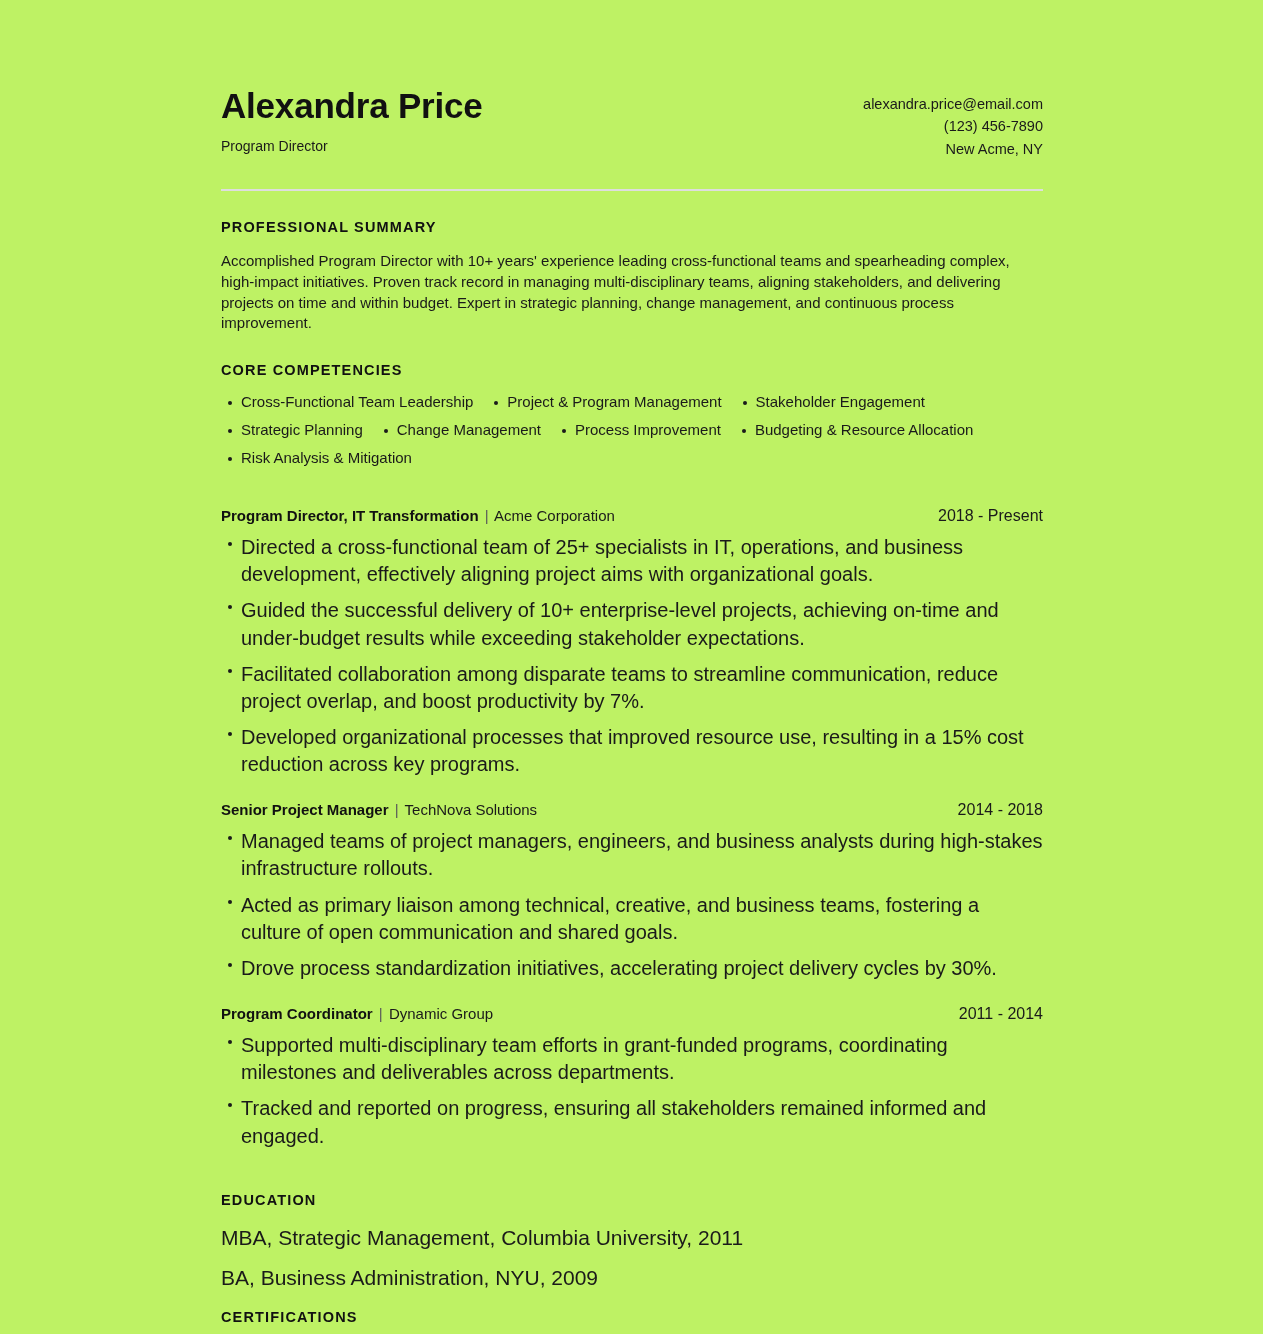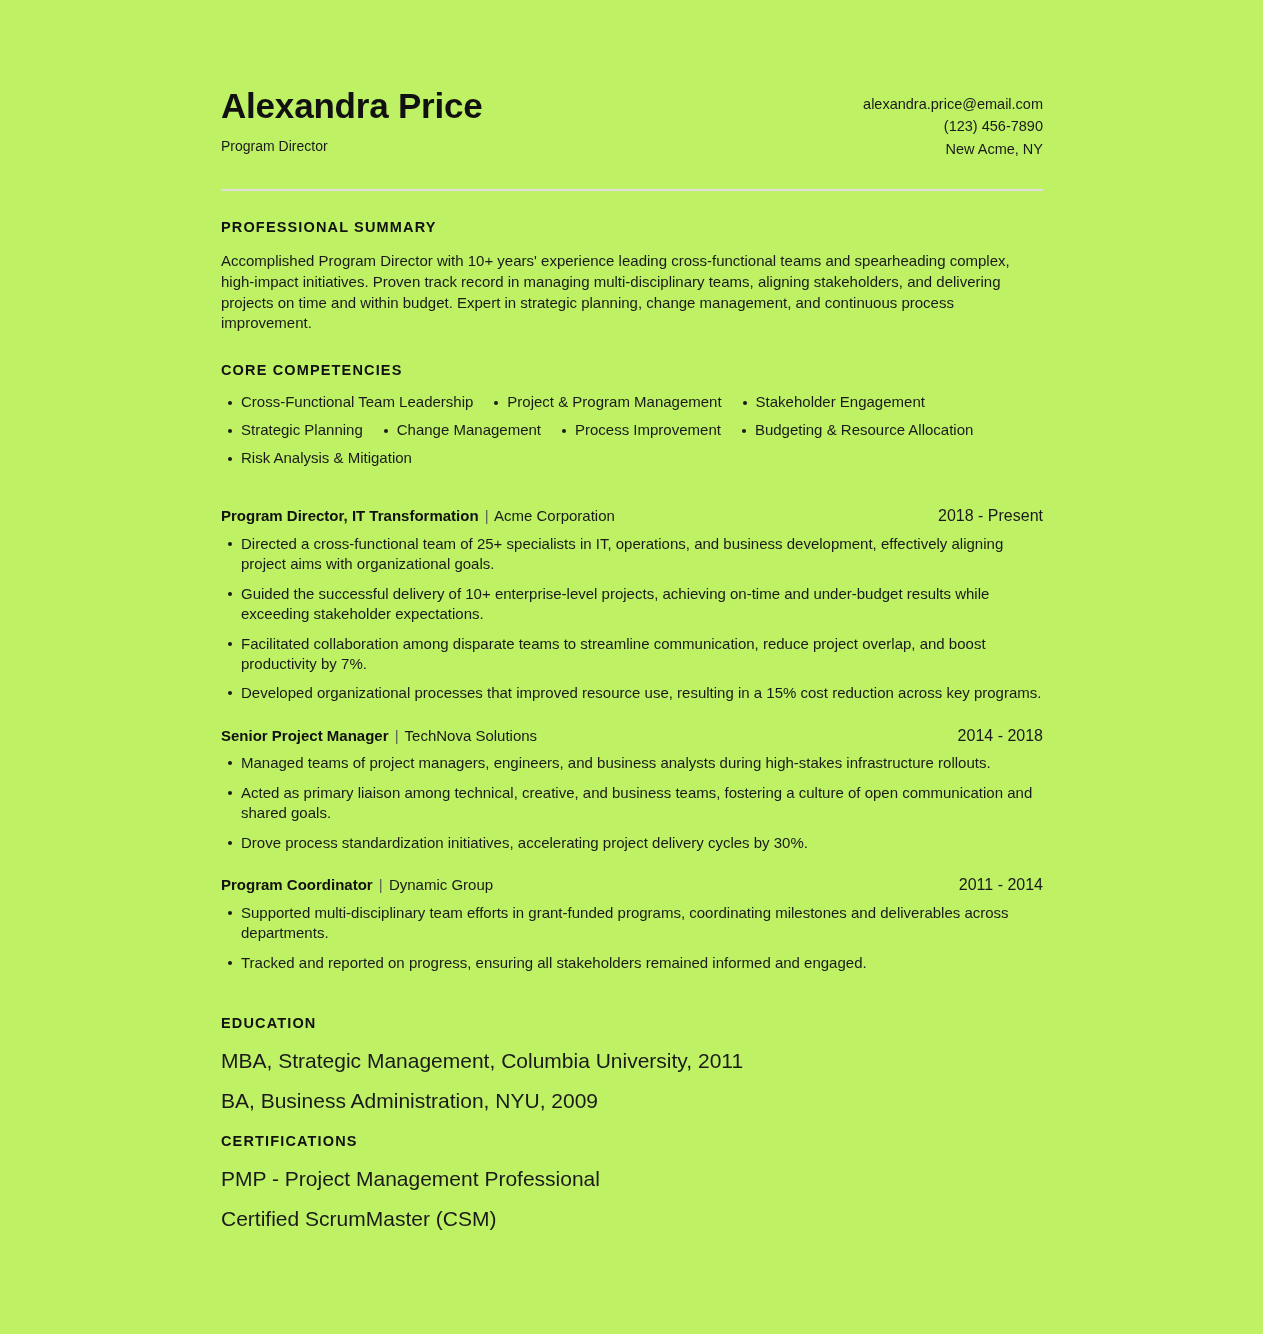--- a/index.html
+++ b/index.html
@@ -144,21 +144,21 @@
     padding-left: 20px;
   }
 
   .bullets {
     list-style: none;
     margin: 0;
     padding: 0;
   }
   .bullet {
     position: relative;
-    font-size: 15px;
+    font-size: 20px;
     line-height: 1.36;
     color: #1a1a1a;
     padding: 0 0 0 20px;
     margin: 0 0 9px 0;
   }
   .bullet:last-child { margin-bottom: 0; }
   .bullet::before {
     content: "";
     position: absolute;
     left: 7px;

